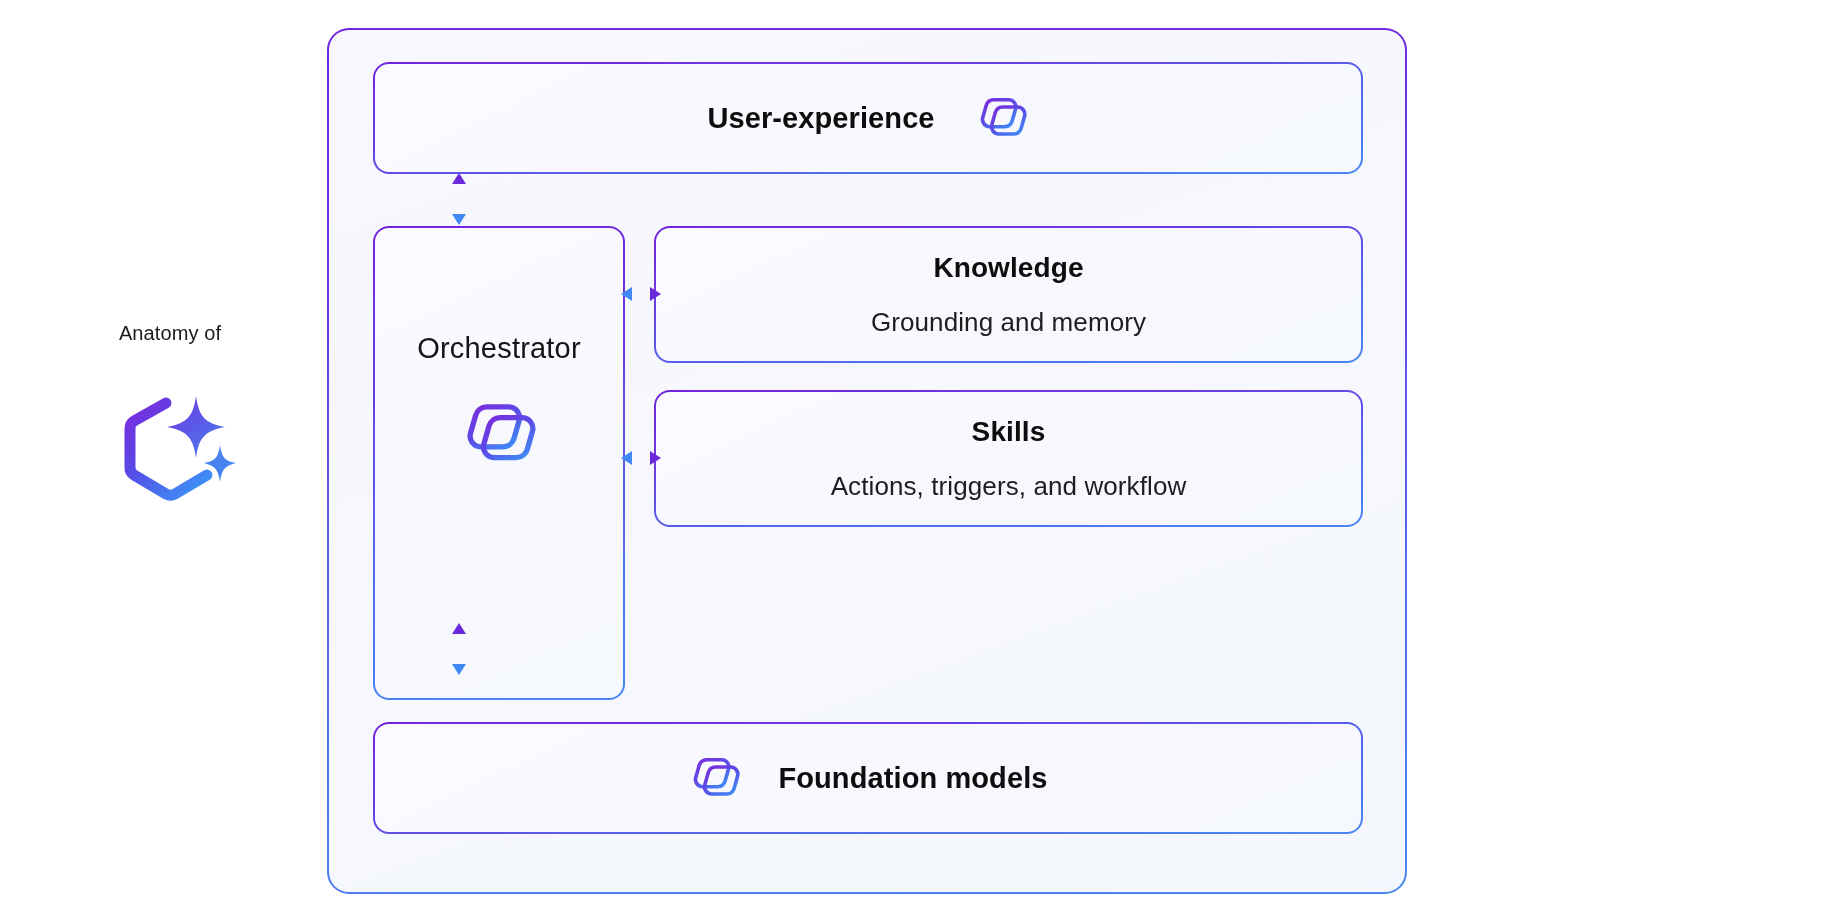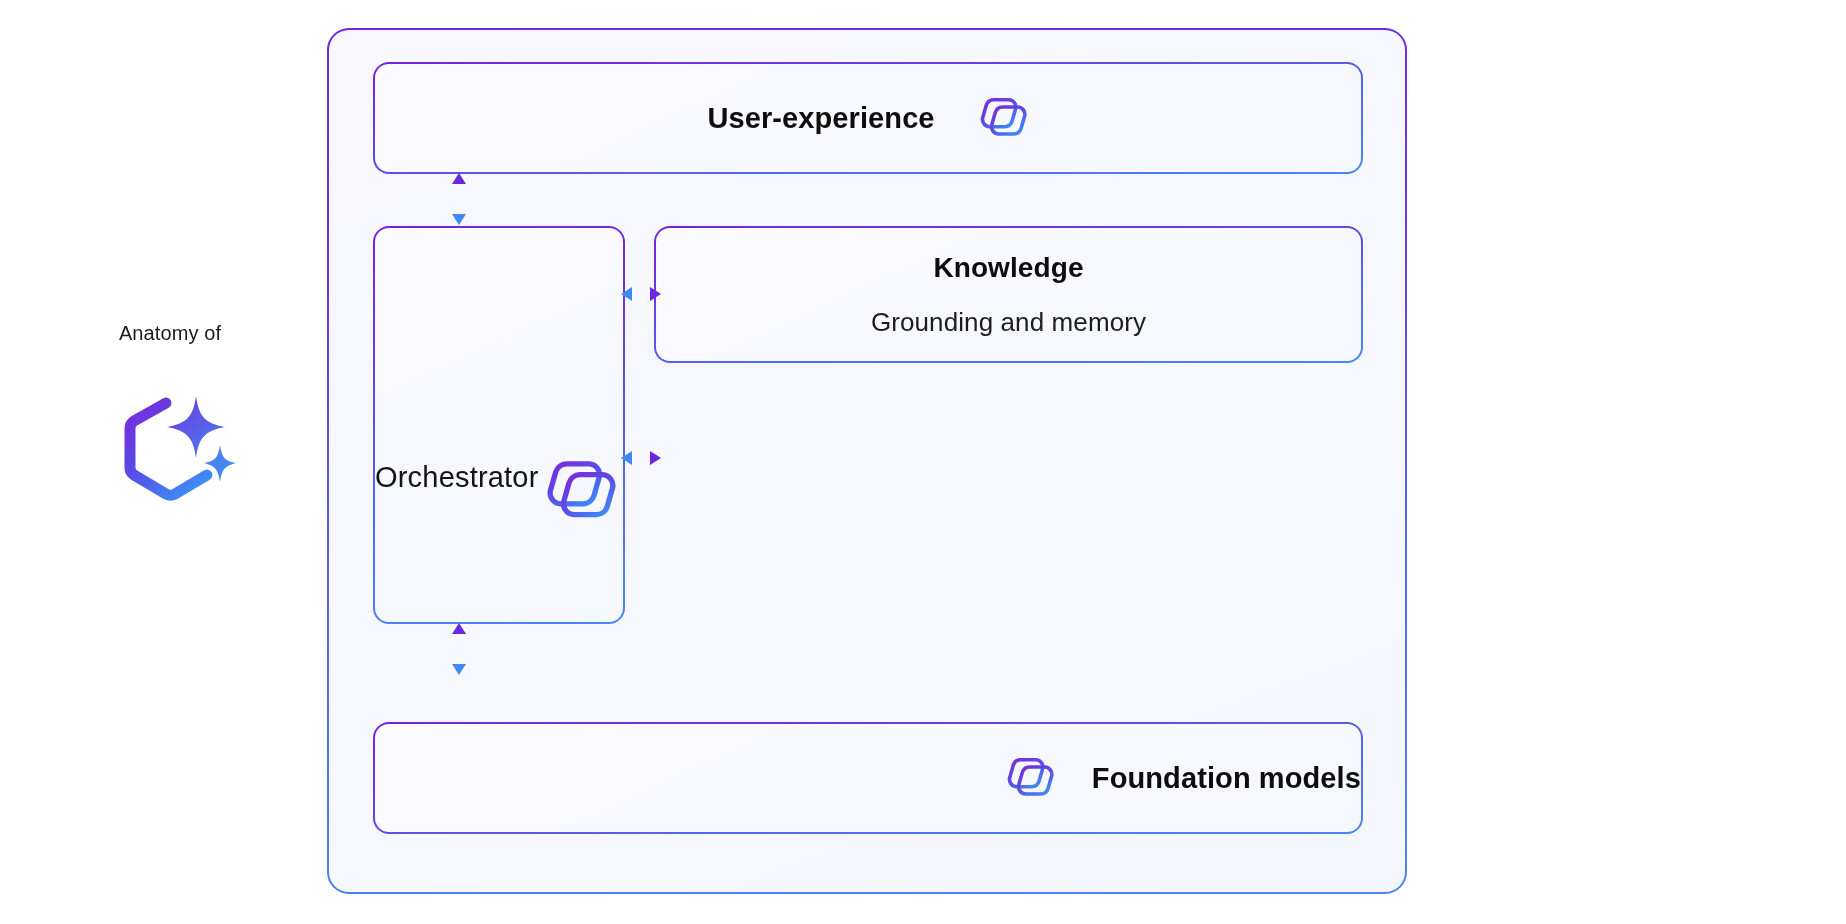--- a/index.html
+++ b/index.html
@@ -78,23 +78,23 @@
     font-weight: 700;
     color: #0d0d0d;
     letter-spacing: 0.1px;
   }
 
   
   .orch-panel {
     left: 44px;
     top: 196px;
     width: 252px;
-    height: 398px;
-    display: flex;
-    flex-direction: row;
+    height: 474px;
+    display: flex;
+    flex-direction: column;
     align-items: center;
     justify-content: flex-start;
     padding-top: 104px;
     text-align: center;
   }
   .orch-title {
     font-size: 29px;
     font-weight: 400;
     color: #141414;
     letter-spacing: 0.2px;
@@ -138,21 +138,21 @@
   }
 
   
   .found-panel {
     left: 44px;
     top: 692px;
     width: 990px;
     height: 112px;
     display: flex;
     align-items: center;
-    justify-content: flex-end;
+    justify-content: center;
     gap: 36px;
   }
   .found-title {
     font-size: 29px;
     font-weight: 700;
     color: #0d0d0d;
     letter-spacing: 0.1px;
   }
 
   
@@ -239,20 +239,26 @@
     </span>
   </div>
 
   <div class="panel know-panel">
     <div class="kcard-inner">
       <span class="kcard-title">Knowledge</span>
       <span class="kcard-sub">Grounding and memory</span>
     </div>
   </div>
 
+  <div class="panel skills-panel">
+    <div class="kcard-inner">
+      <span class="kcard-title">Skills</span>
+      <span class="kcard-sub">Actions, triggers, and workflow</span>
+    </div>
+  </div>
 
   <div class="panel found-panel">
     <span>
       <svg width="54" height="54" viewBox="0 0 48 48" aria-hidden="true">
         <g fill="none" stroke="url(#gCopilot)" stroke-width="3.2" stroke-linejoin="round">
           <path d="M16.5 9.5 H30 A6.5 6.5 0 0 1 36 18 L33 28.5 A7 7 0 0 1 26.5 33.5 H13
                    A6.5 6.5 0 0 1 7 25 L10 14.5 A7 7 0 0 1 16.5 9.5 Z"></path>
           <path d="M24.5 16 H38 A6.5 6.5 0 0 1 44 24.5 L41 35 A7 7 0 0 1 34.5 40 H21
                    A6.5 6.5 0 0 1 15 31.5 L18 21 A7 7 0 0 1 24.5 16 Z"></path>
         </g>

